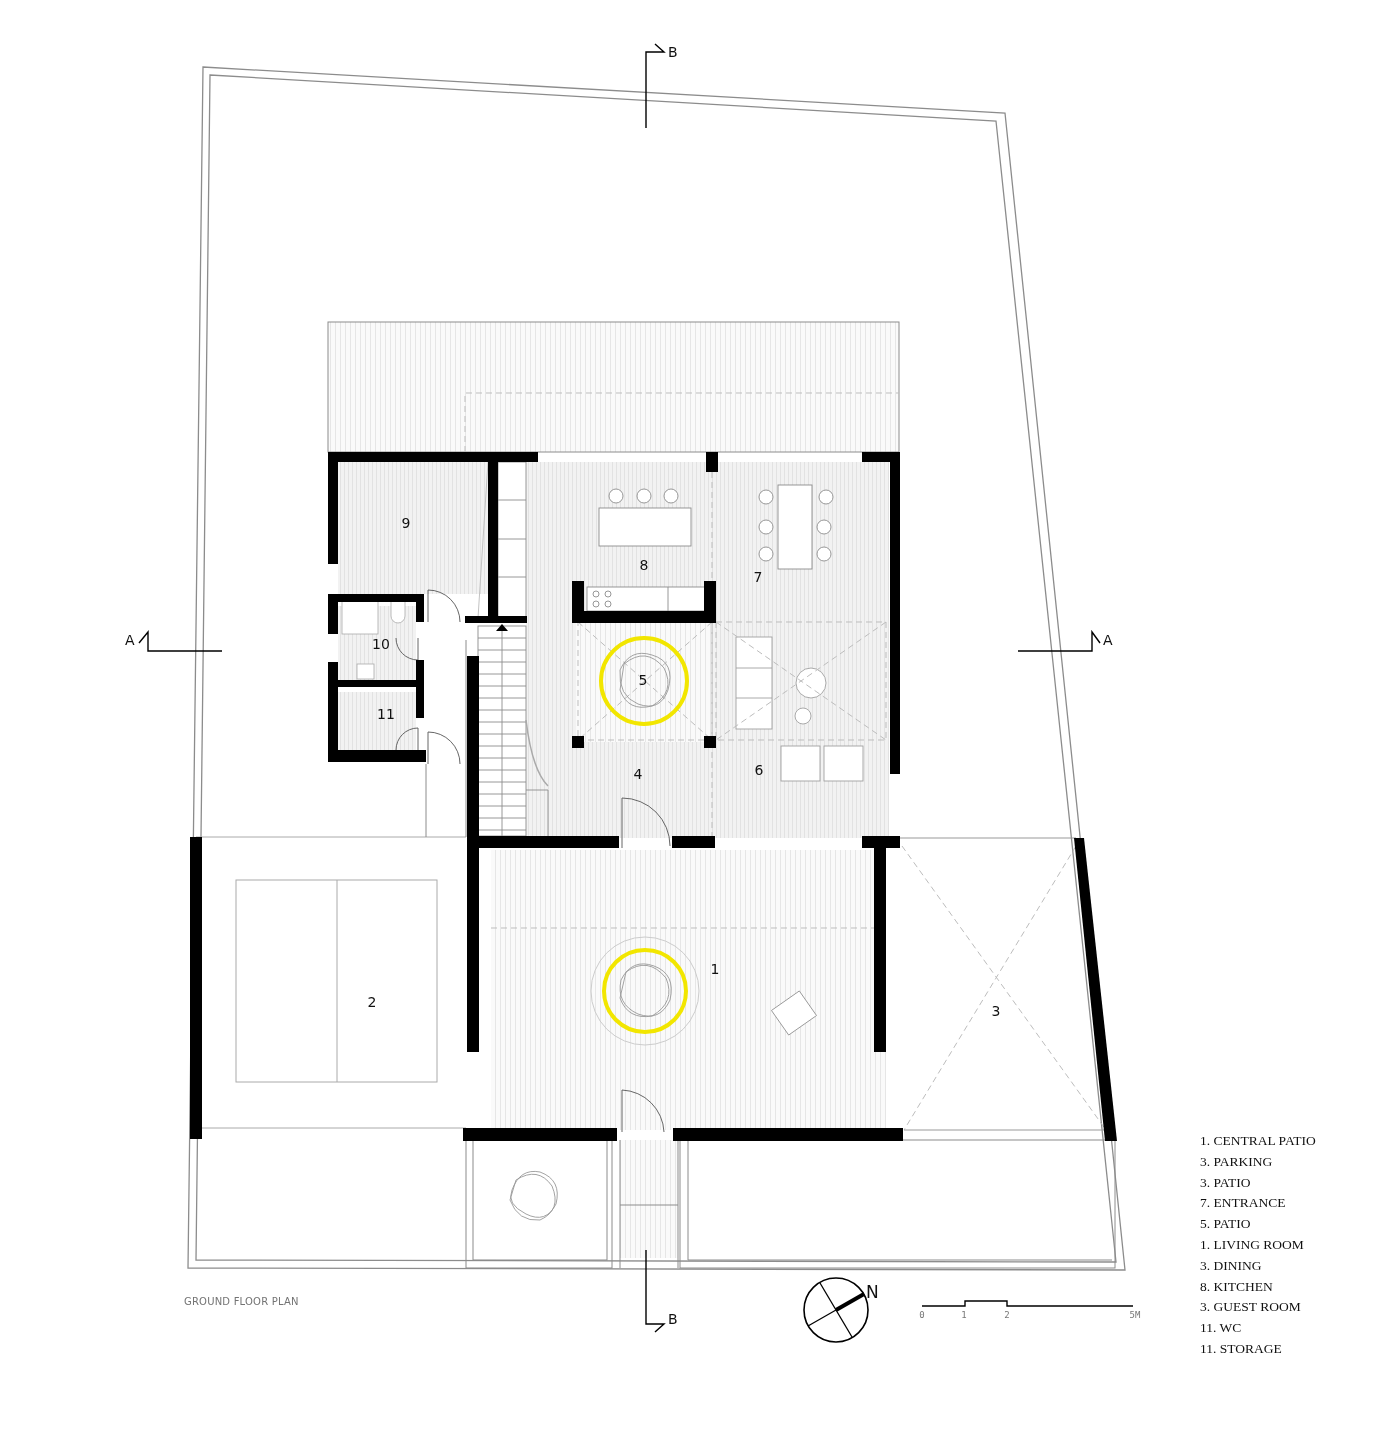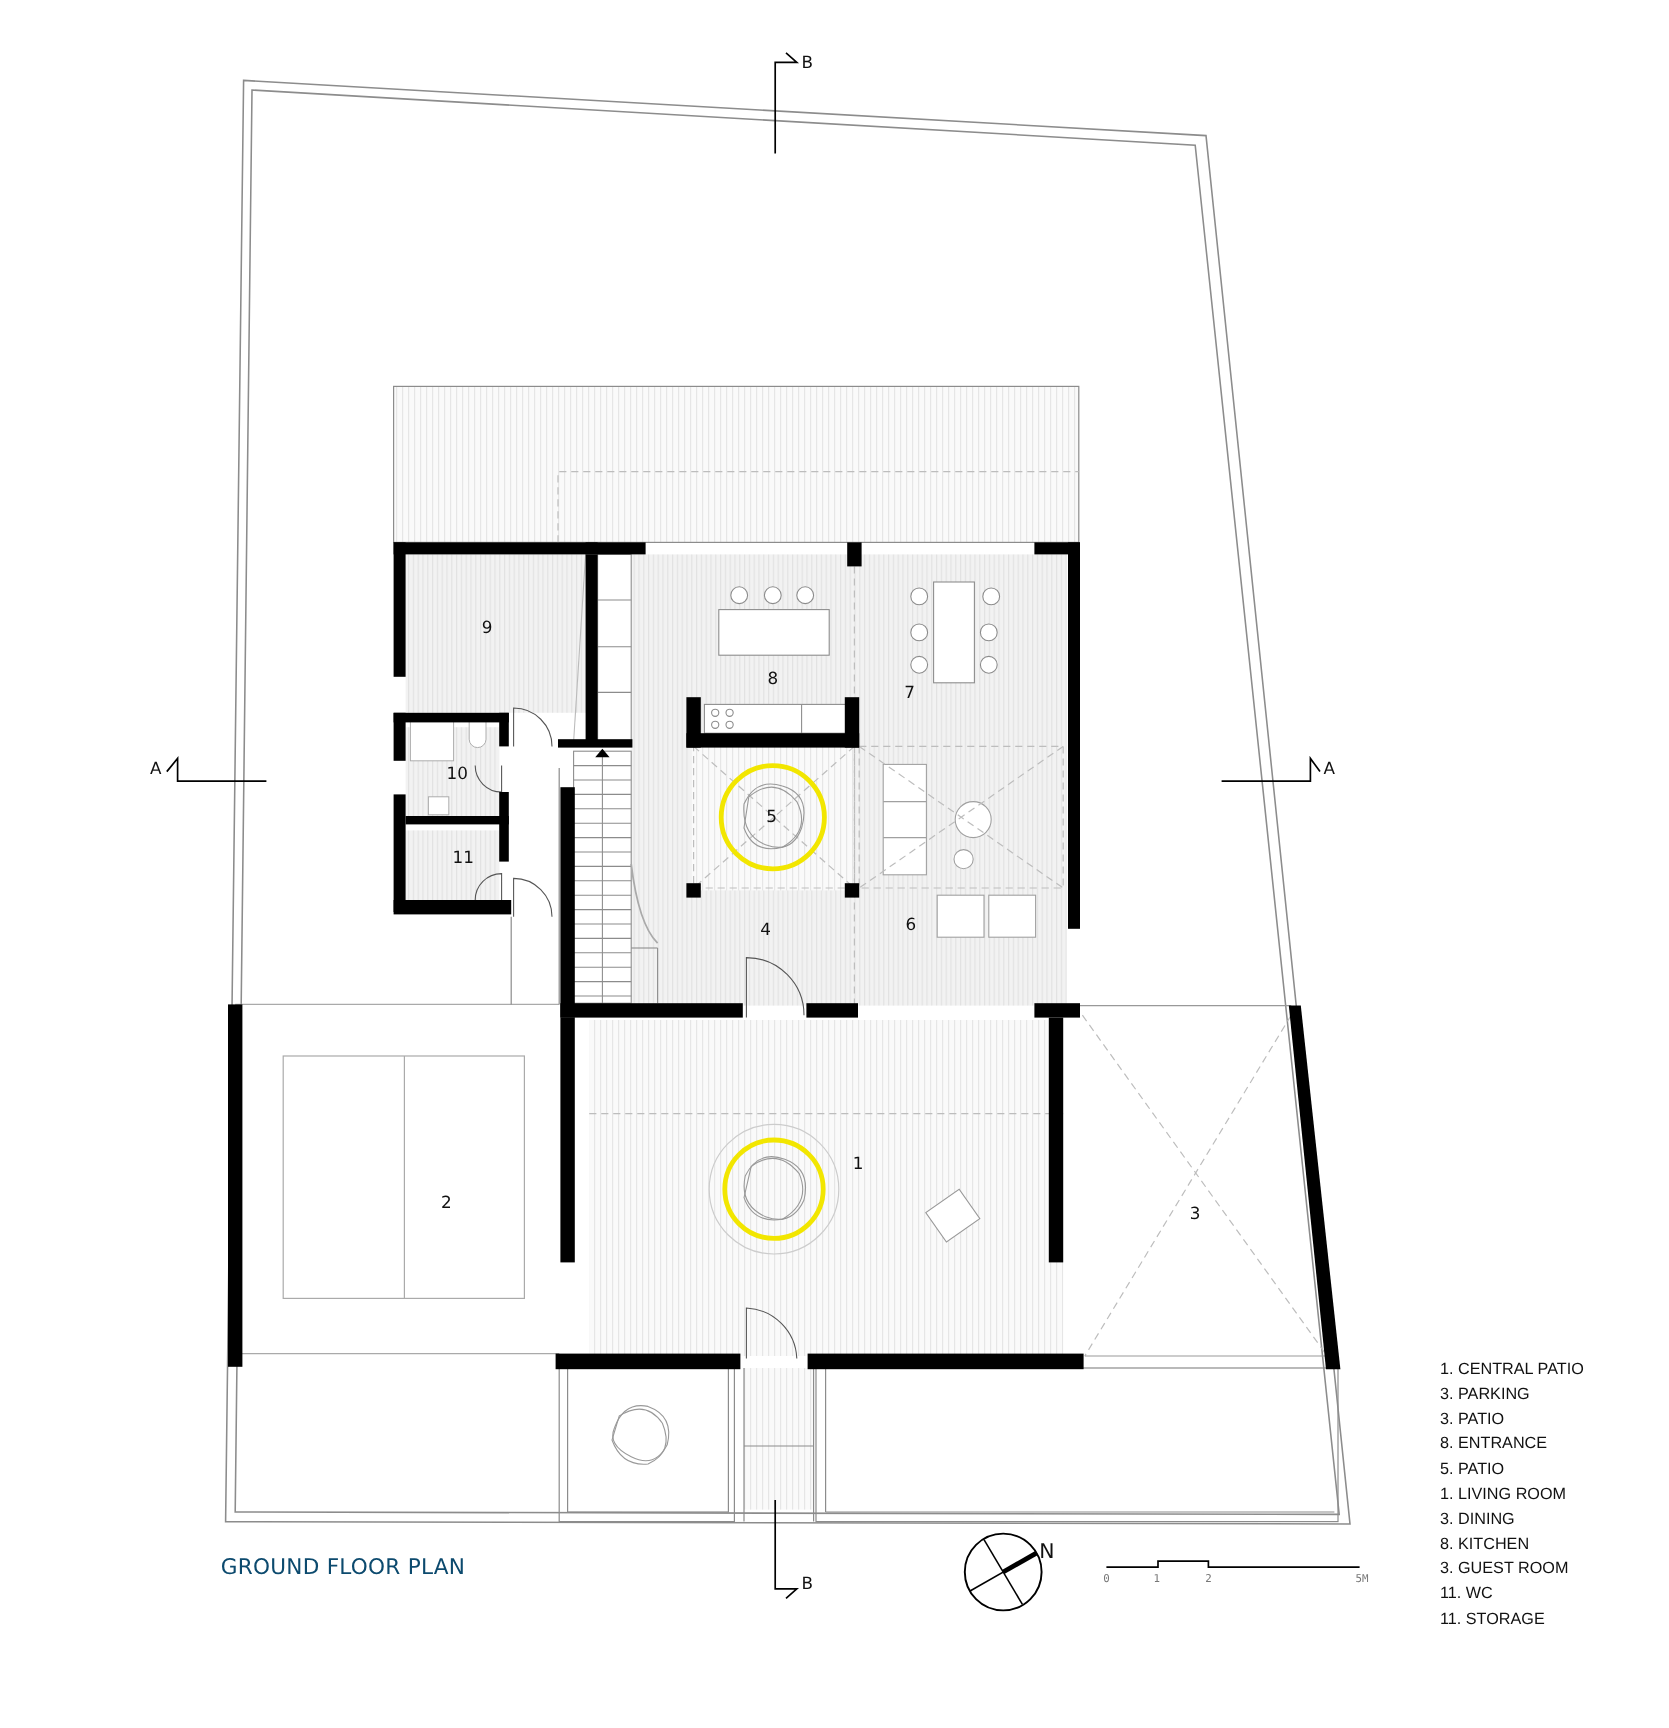--- a/index.html
+++ b/index.html
@@ -1,23 +1,23 @@
 <!DOCTYPE html>
 <html><head>
 <meta charset="utf-8">
 <style>
   html, body { margin: 0; padding: 0; background: #ffffff; }
   body { width: 1391px; height: 1440px; position: relative; overflow: hidden;
          font-family: "Liberation Sans", "DejaVu Sans", sans-serif; }
   #plan { position: absolute; left: 0; top: 0; width: 1391px; height: 1440px; }
   .lbl { font-family: "DejaVu Sans", "Liberation Sans", sans-serif; font-size: 14px; fill: #111; text-anchor: middle; dominant-baseline: middle; }
   .legend { position: absolute; left: 1200px; top: 1131px; margin: 0; padding: 0; list-style: none;
-            font-family: Liberation Sans, sans-serif; font-size: 13.5px; color: #111; line-height: 20.8px; }
+            font-family: Liberation Serif, serif; font-size: 13.5px; color: #111; line-height: 20.8px; }
   .legend li { white-space: nowrap; }
-  .plan-title { position: absolute; left: 184px; top: 1296px; font-family: "DejaVu Sans", "Liberation Sans", sans-serif; font-size: 18px; color: #0c4a6e; letter-spacing: 0.2px; }
+  .plan-title { position: absolute; left: 184px; top: 1296px; font-family: "DejaVu Sans", "Liberation Sans", sans-serif; font-size: 10px; color: #737373; letter-spacing: 0.2px; }
   .section-lbl { font-family: "DejaVu Sans", "Liberation Sans", sans-serif; font-size: 14px; fill: #111; }
   .scale-lbl { font-family: "DejaVu Sans Mono", "Liberation Mono", monospace; font-size: 9px; fill: #777; text-anchor: middle; }
   .n-lbl { font-family: "DejaVu Sans", sans-serif; font-size: 17px; fill: #111; }
 </style>
 </head>
 <body>
 
 <svg id="plan" viewBox="0 0 1391 1440" xmlns="http://www.w3.org/2000/svg">
   <defs>
     <pattern id="hatch" width="5" height="10" patternUnits="userSpaceOnUse">
@@ -263,21 +263,21 @@
       <text x="386" y="715" class="lbl">11</text>
     </g>
 </svg>
 
 <div class="plan-title">GROUND FLOOR PLAN</div>
 
 <ul class="legend">
   <li>1. CENTRAL PATIO</li>
   <li>3. PARKING</li>
   <li>3. PATIO</li>
-  <li>8. ENTRANCE</li>
+  <li>7. ENTRANCE</li>
   <li>5. PATIO</li>
   <li>1. LIVING ROOM</li>
   <li>3. DINING</li>
   <li>8. KITCHEN</li>
   <li>3. GUEST ROOM</li>
   <li>11. WC</li>
   <li>11. STORAGE</li>
 </ul>
 
 </body></html>

